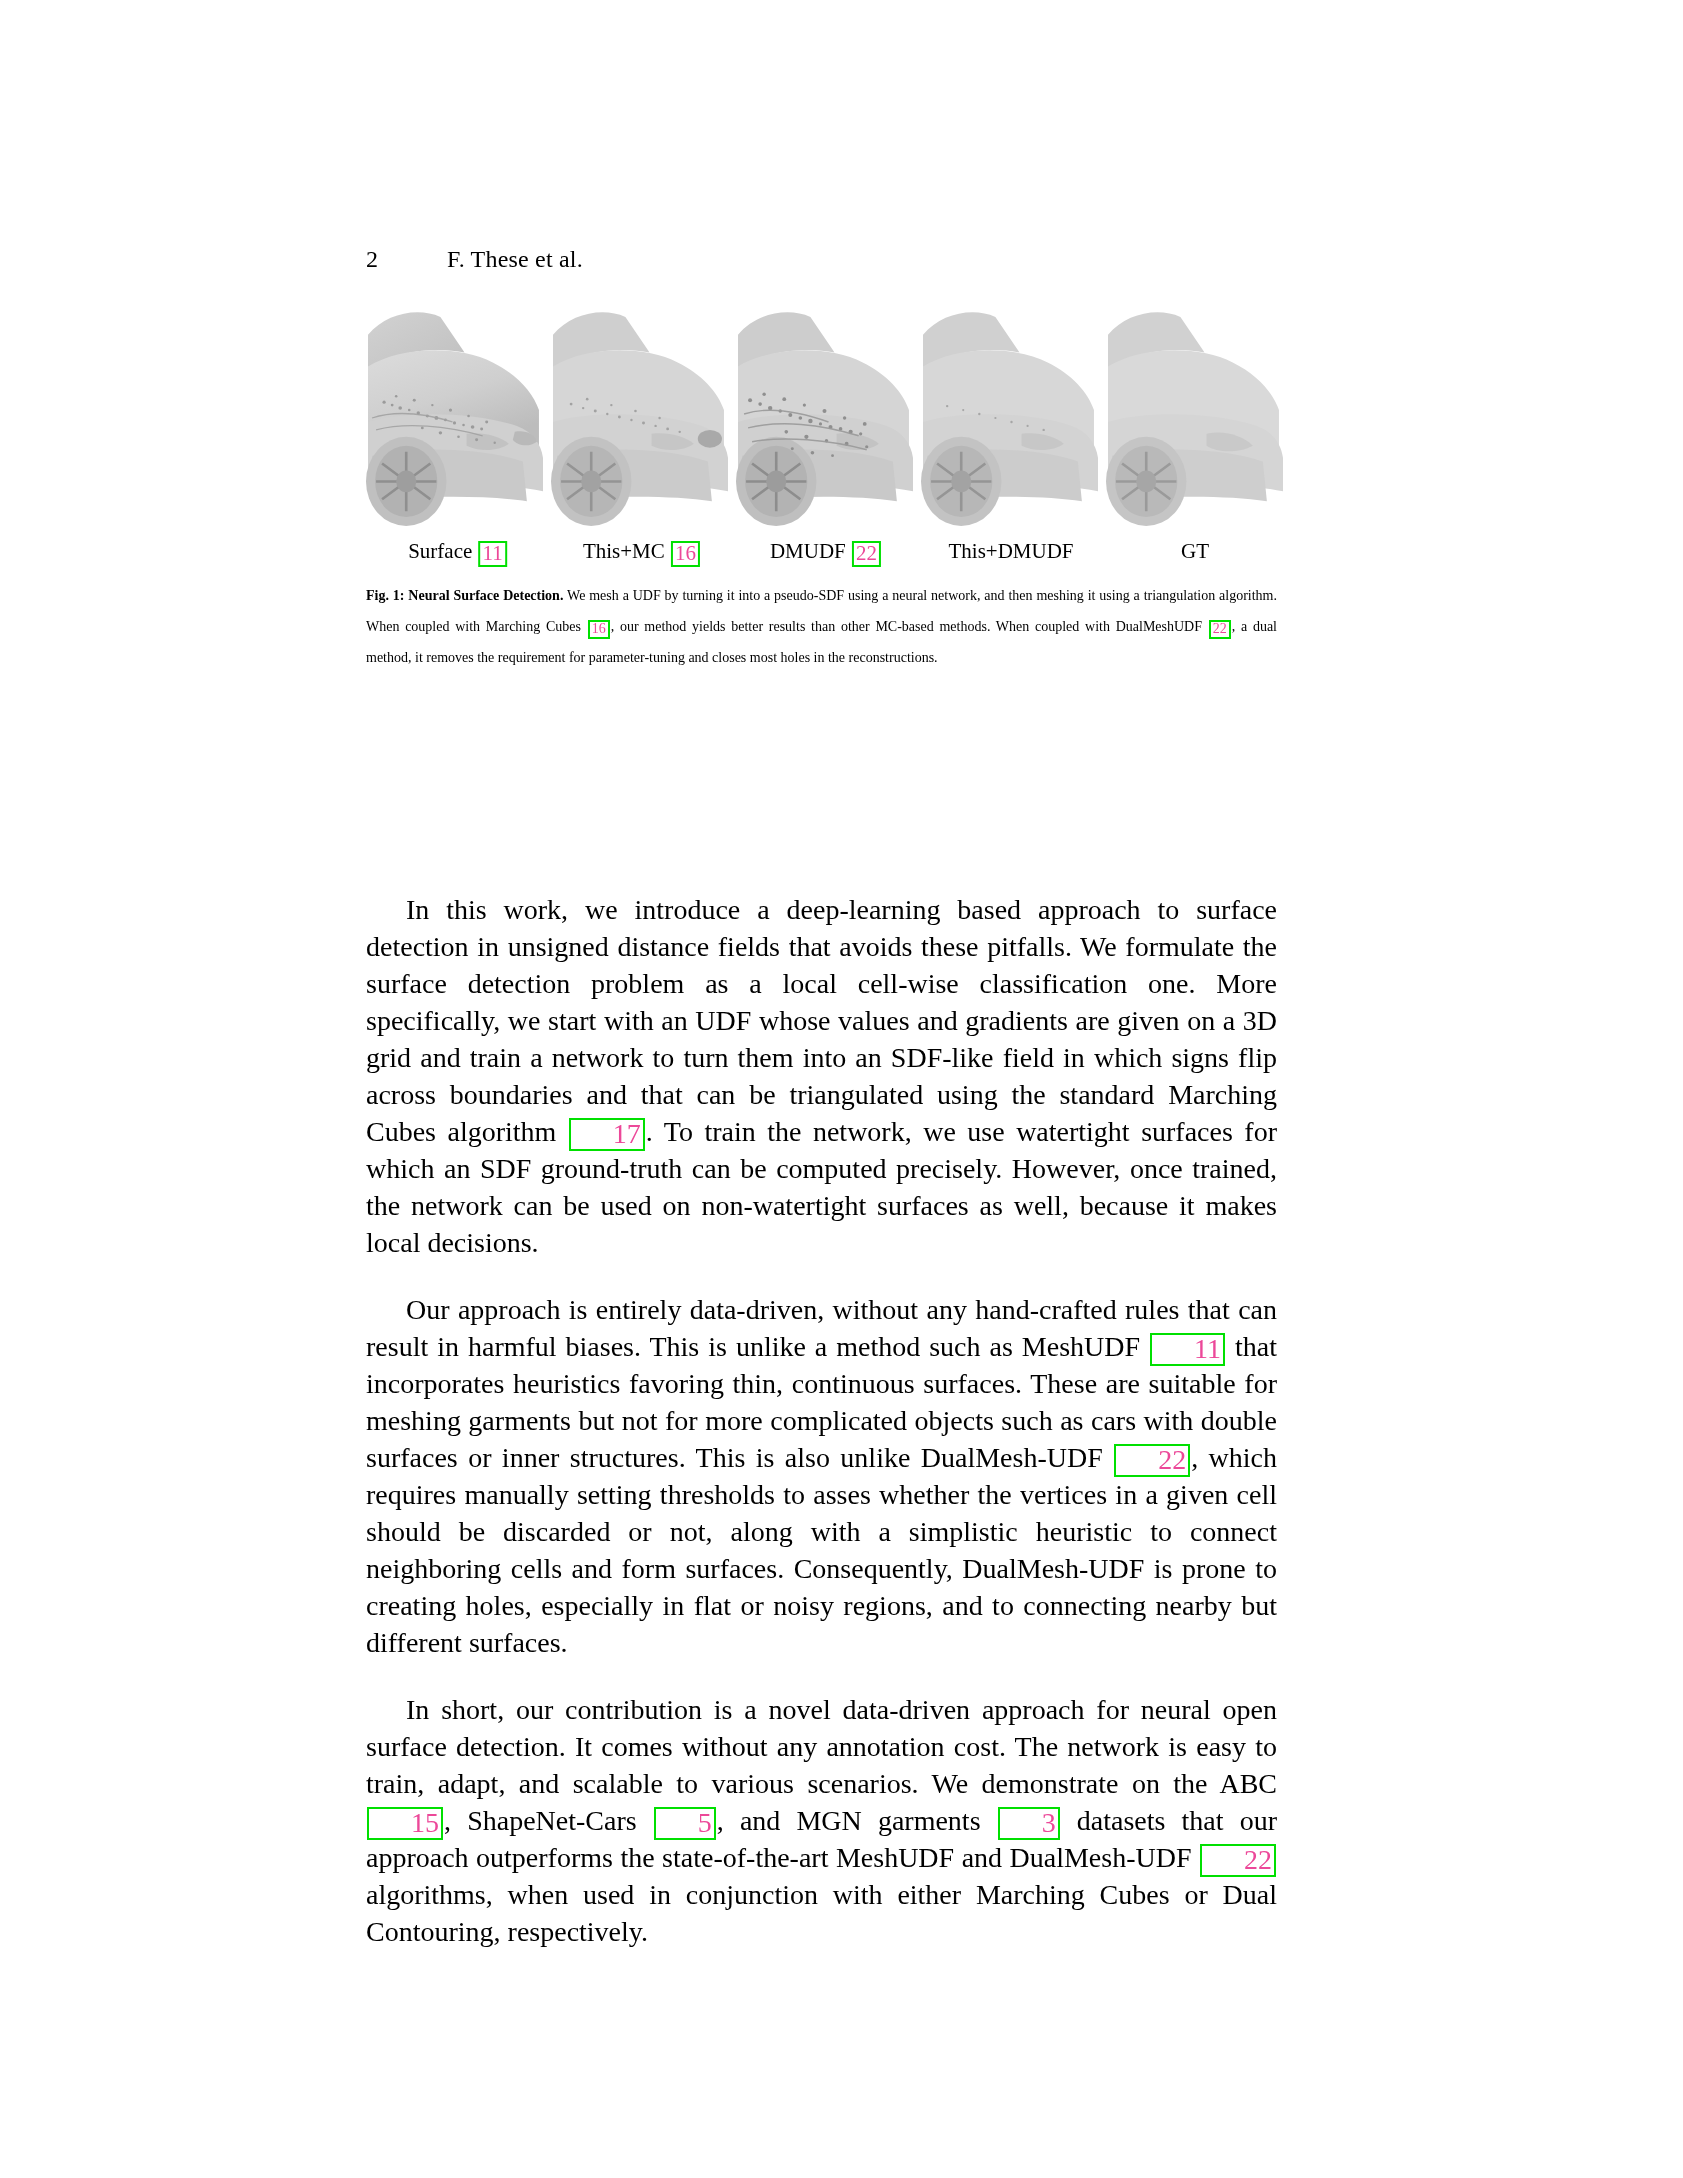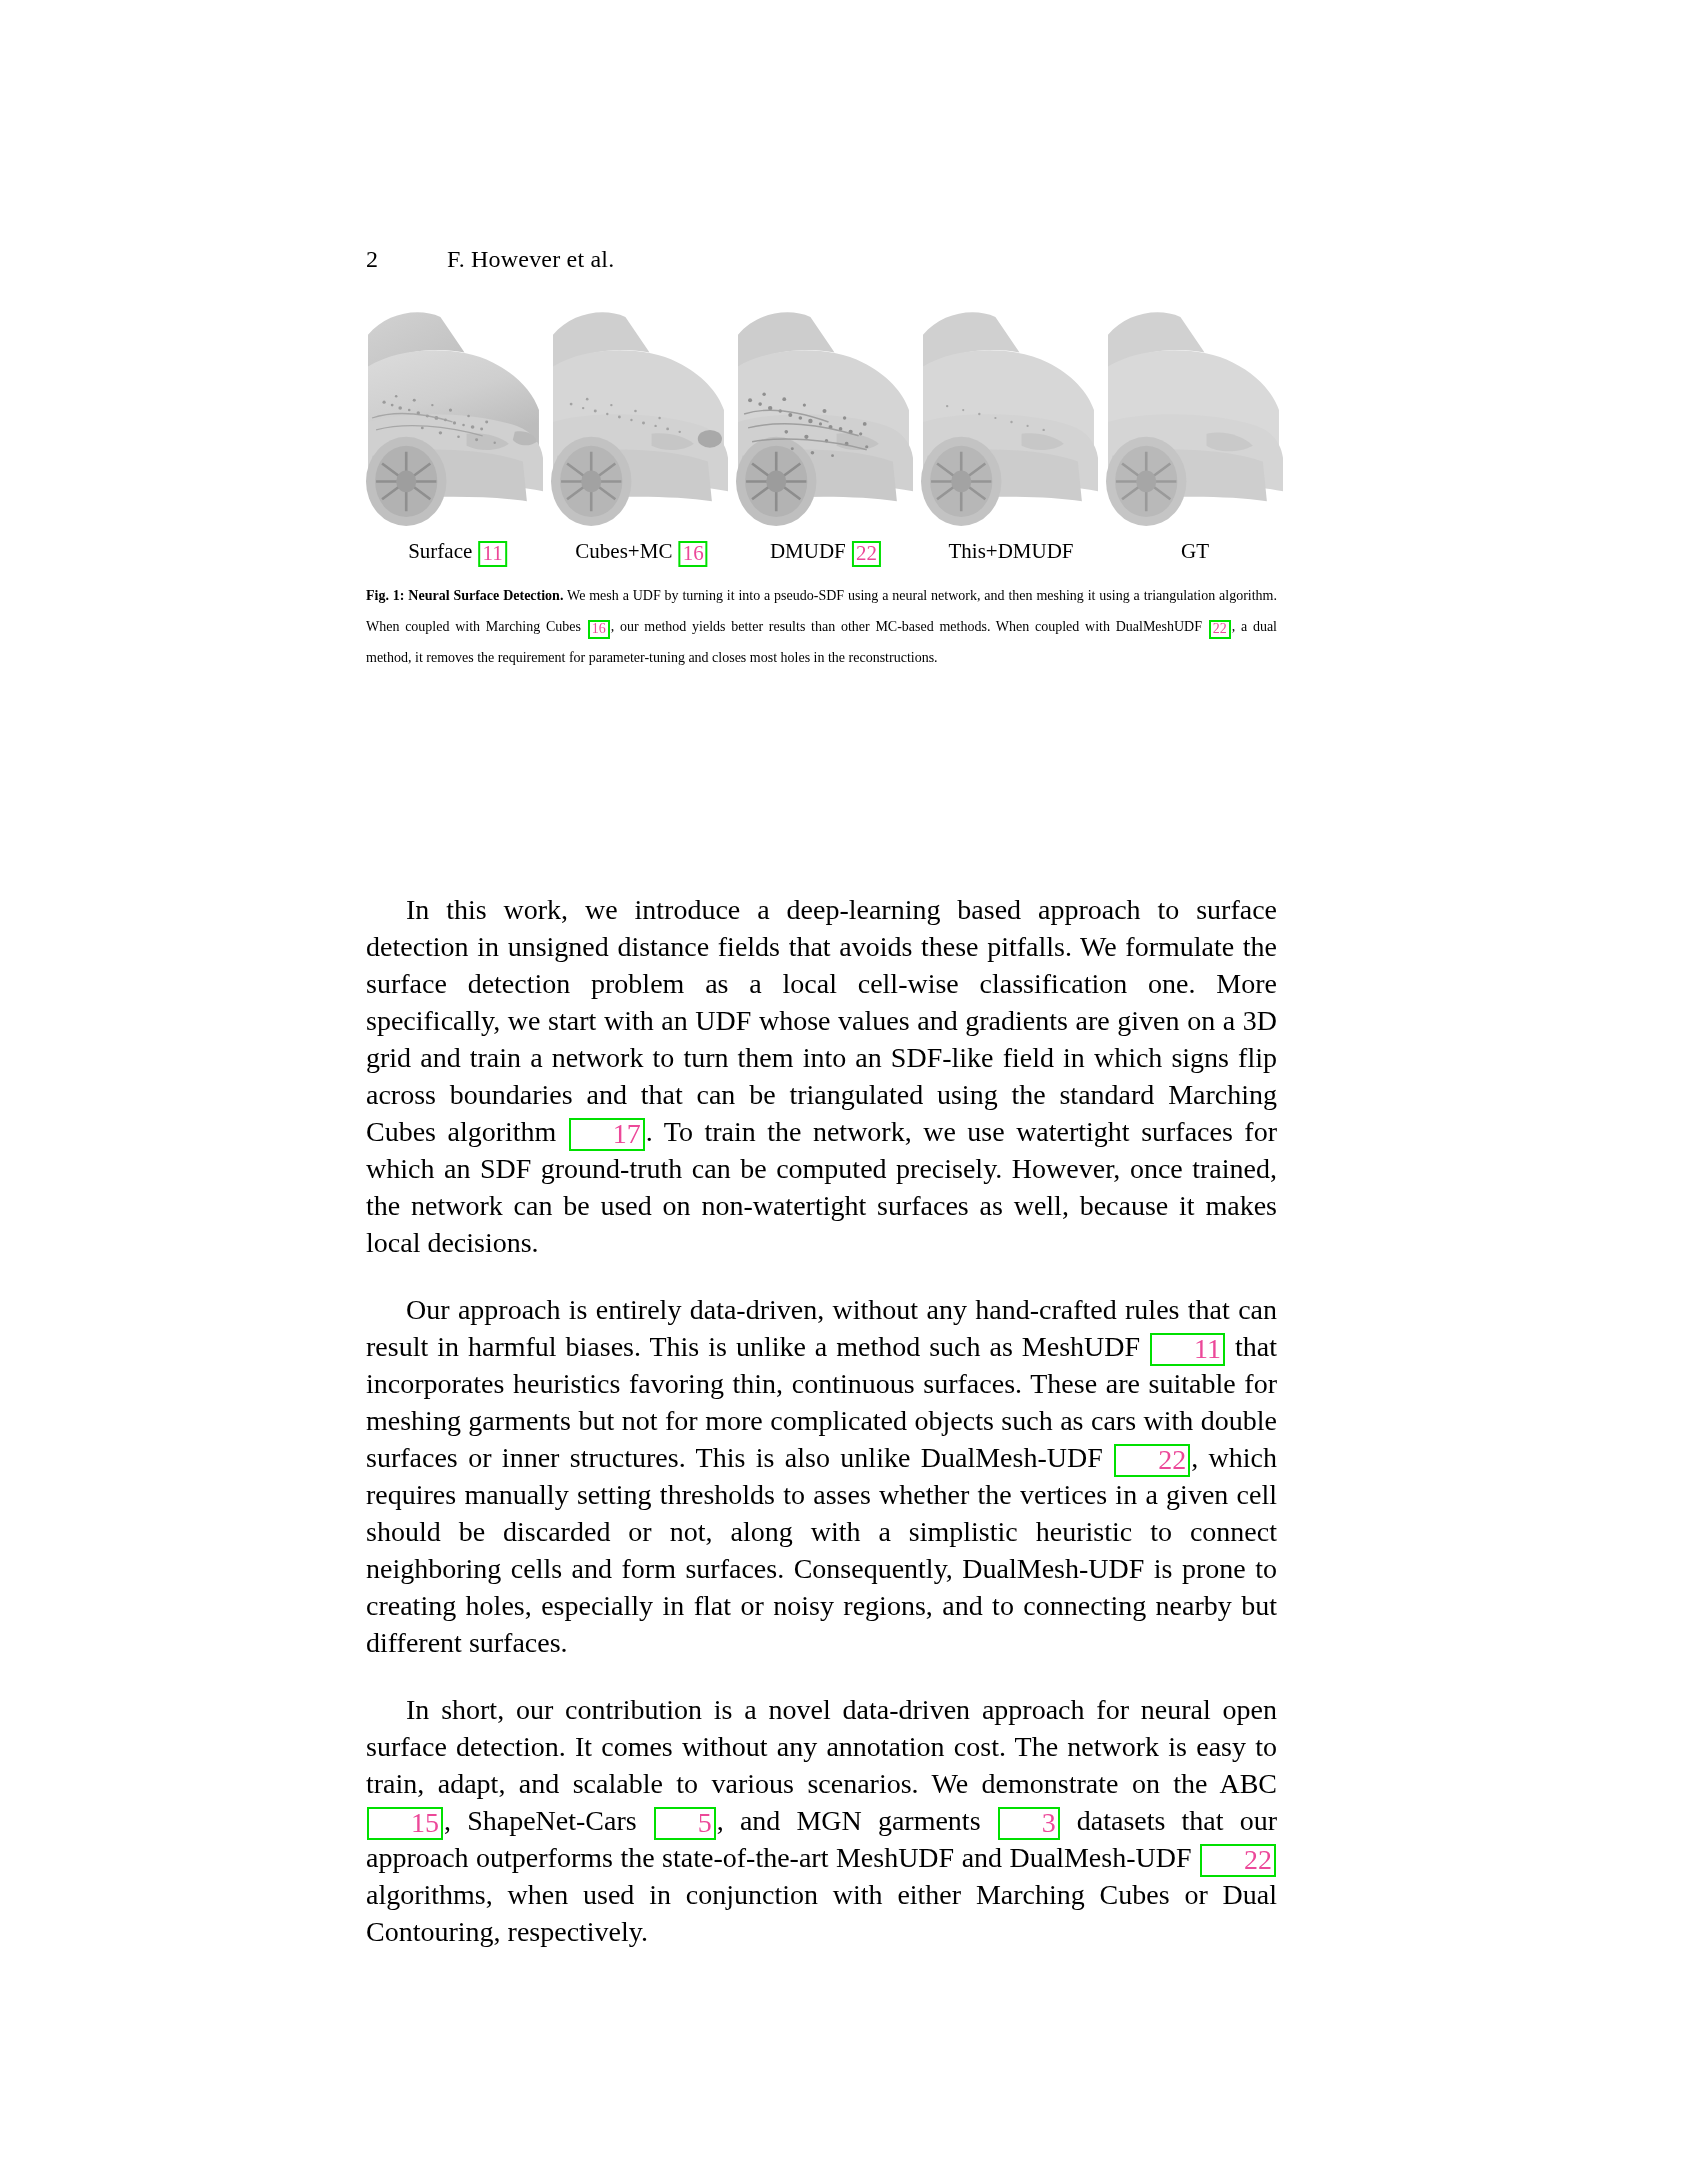--- a/index.html
+++ b/index.html
@@ -119,21 +119,21 @@
     hyphens: manual;
   }
   p.para:last-child { margin-bottom: 0; }
 </style>
 </head>
 <body>
 
 <div class="page">
 
   <div class="runhead">
-    <span class="pageno">2</span><span class="authors">F. However et al.</span>
+    <span class="pageno">2</span><span class="authors">F. These et al.</span>
   </div>
 
   <div class="figure">
     <div class="panels">
 
       <div class="panel">
         <svg viewBox="0 0 180 222" preserveAspectRatio="none">
           <defs>
             <linearGradient id="gA" x1="0" y1="0" x2="0.6" y2="1">
               <stop offset="0%" stop-color="#dcdcdc"></stop>
@@ -314,21 +314,21 @@
 
     </div>
   </div>
 
   <div class="fig-labels">
     <div class="fig-label" style="left:92px;">
       <span class="txt">Surface</span>
       <span class="cite small">11</span>
     </div>
     <div class="fig-label" style="left:276px;">
-      <span class="txt">Cubes+MC</span>
+      <span class="txt">This+MC</span>
       <span class="cite small">16</span>
     </div>
     <div class="fig-label" style="left:460px;">
       <span class="txt">DMUDF</span>
       <span class="cite small">22</span>
     </div>
     <div class="fig-label" style="left:645px;">
       <span class="txt">This+DMUDF</span>
     </div>
     <div class="fig-label" style="left:829px;">

